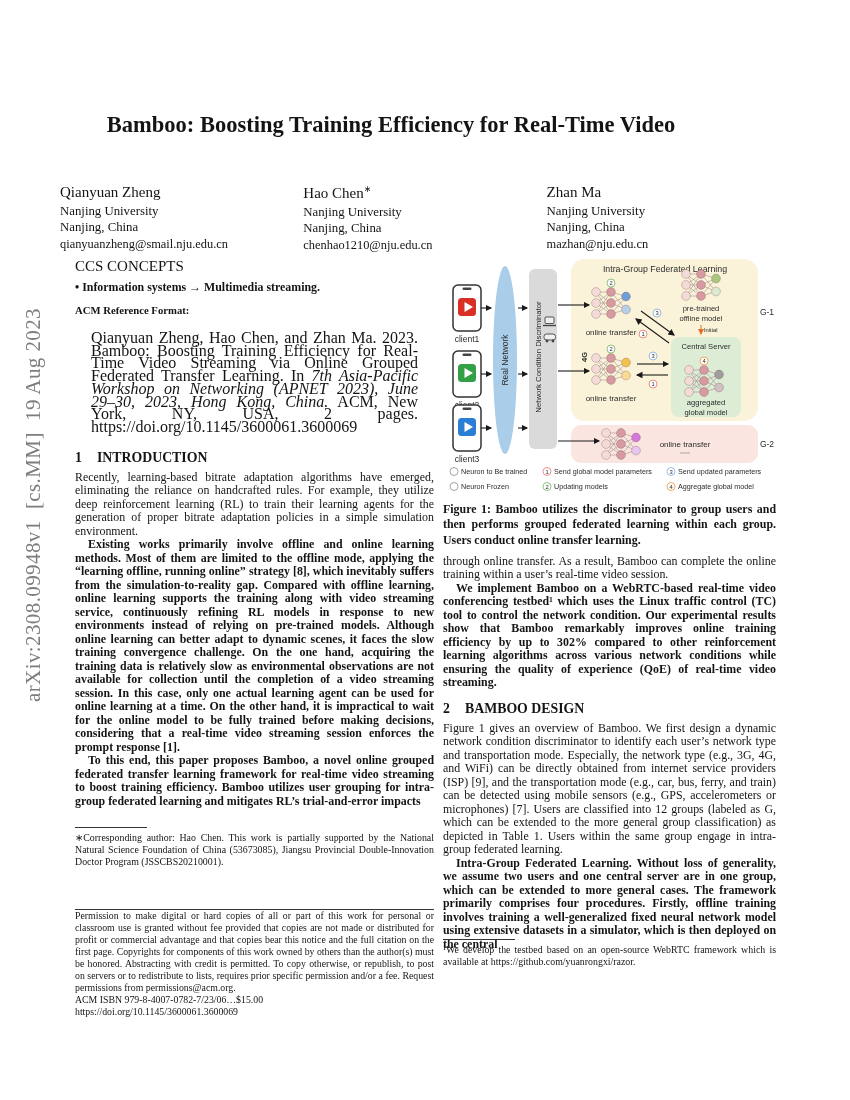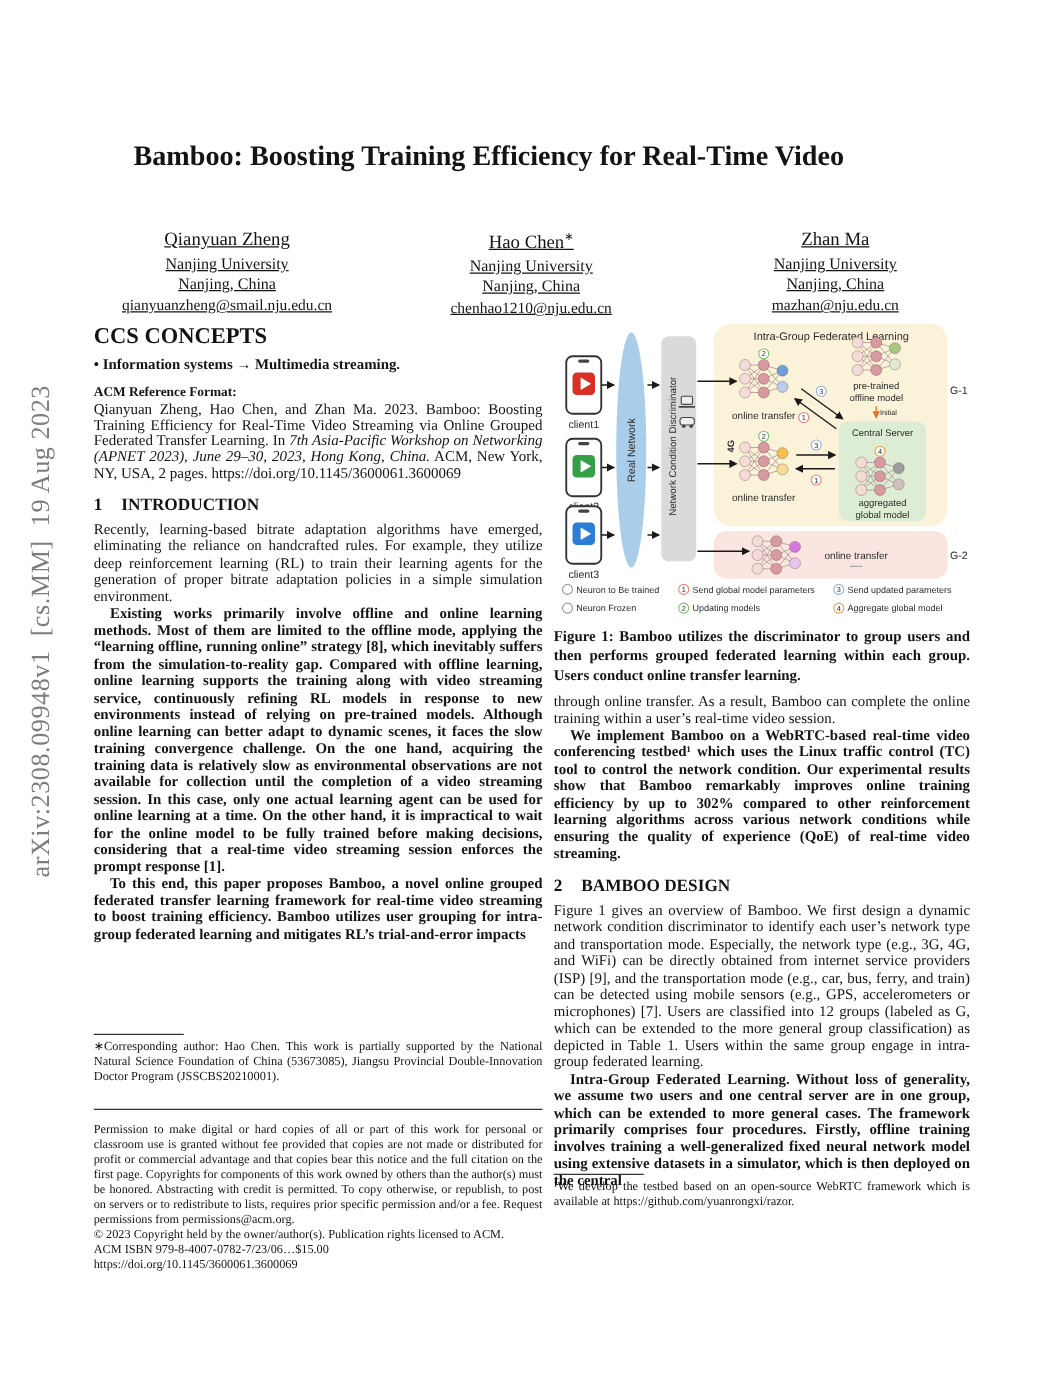--- a/index.html
+++ b/index.html
@@ -9,44 +9,44 @@
 
   
   .arxiv-label{position:absolute;top:505px;left:33px;
       transform:translate(-50%,-50%) rotate(-90deg);
       font-size:21px;color:#7d7d7d;white-space:pre;letter-spacing:.4px;}
 
   
   .title{position:absolute;top:110px;left:0;width:702px;text-align:center;
       font-weight:bold;font-size:22.5px;line-height:1.35;margin-left:40px;}
   .authors{position:absolute;top:184px;left:60px;width:730px;display:flex;}
-  .author{width:243.3px;text-align:center;text-decoration:underline;}
+  .author{width:243.3px;text-align:left;}
   .author .name{font-size:15px;margin-bottom:3px;}
   .author .name sup{font-size:9px;}
   .author .affil{font-size:12.8px;line-height:1.22;}
   .author .email{font-size:12.4px;margin-top:2px;}
 
   
   .col-left{position:absolute;left:75px;top:257px;width:359px;height:763px;}
   .col-right{position:absolute;left:443px;top:257px;width:333px;height:763px;}
 
   .body-text{font-size:11.9px;line-height:13.5px;text-align:justify;margin:0;}
   .indent{text-indent:13px;font-weight:bold;}
   .sec-heading{font-size:13.8px;font-weight:bold;margin:11px 0 5px 0;}
   .sec-heading .num{display:inline-block;width:22px;}
 
-  .ccs-heading{font-size:18px;font-weight:bold;margin:1px 0 5px 0;}
+  .ccs-heading{font-size:15px;font-weight:normal;margin:1px 0 5px 0;}
   .ccs-item{font-size:11.9px;font-weight:bold;margin:0 0 9px 0;}
   .ref-heading{font-size:10.7px;font-weight:bold;margin:4px 0 1px 0;}
-  .ref-text{font-size:12px;line-height:12.7px;text-align:justify;margin:0;}
+  .ref-text{font-size:16px;line-height:12.7px;text-align:justify;margin:16px;}
 
   .fn-star{position:absolute;bottom:152px;width:100%;font-size:9.9px;line-height:12.1px;text-align:justify;}
   .fn-rule{width:72px;border-top:1px solid #333;margin-bottom:4px;}
   .permission{position:absolute;bottom:2px;width:100%;font-size:9.8px;line-height:12px;
-      border-top:1px solid #333;padding-top:10px;}
+      border-top:1px solid #333;padding-top:0;}
   .permission p{margin:0;text-align:justify;}
   .permission .line{text-align:left;}
   .italic{font-style:italic;}
 
   .fig-caption{font-size:11.9px;font-weight:bold;line-height:15.3px;text-align:justify;margin:5px 0 7px 0;}
   .fn-right{position:absolute;bottom:52px;width:100%;font-size:9.9px;line-height:12.1px;text-align:justify;}
 
   
   .figure-svg{display:block;}
   svg text{font-family:"Liberation Sans","DejaVu Sans",sans-serif;fill:#2b2b2b;}
@@ -98,21 +98,20 @@
     <p class="body-text indent">Existing works primarily involve offline and online learning methods. Most of them are limited to the offline mode, applying the “learning offline, running online” strategy [8], which inevitably suffers from the simulation-to-reality gap. Compared with offline learning, online learning supports the training along with video streaming service, continuously refining RL models in response to new environments instead of relying on pre-trained models. Although online learning can better adapt to dynamic scenes, it faces the slow training convergence challenge. On the one hand, acquiring the training data is relatively slow as environmental observations are not available for collection until the completion of a video streaming session. In this case, only one actual learning agent can be used for online learning at a time. On the other hand, it is impractical to wait for the online model to be fully trained before making decisions, considering that a real-time video streaming session enforces the prompt response [1].</p>
     <p class="body-text indent">To this end, this paper proposes Bamboo, a novel online grouped federated transfer learning framework for real-time video streaming to boost training efficiency. Bamboo utilizes user grouping for intra-group federated learning and mitigates RL’s trial-and-error impacts</p>
 
     <div class="fn-star">
       <div class="fn-rule"></div>
       <span>∗Corresponding author: Hao Chen. This work is partially supported by the National Natural Science Foundation of China (53673085), Jiangsu Provincial Double-Innovation Doctor Program (JSSCBS20210001).</span>
     </div>
 
     <div class="permission">
       <p>Permission to make digital or hard copies of all or part of this work for personal or classroom use is granted without fee provided that copies are not made or distributed for profit or commercial advantage and that copies bear this notice and the full citation on the first page. Copyrights for components of this work owned by others than the author(s) must be honored. Abstracting with credit is permitted. To copy otherwise, or republish, to post on servers or to redistribute to lists, requires prior specific permission and/or a fee. Request permissions from permissions@acm.org.</p>
-      <p class="line">© 2023 Copyright held by the owner/author(s). Publication rights licensed to ACM.</p>
       <p class="line">ACM ISBN 979-8-4007-0782-7/23/06…$15.00</p>
       <p class="line">https://doi.org/10.1145/3600061.3600069</p>
     </div>
   </div>
 
   <div class="col-right">
 
     <svg class="figure-svg" width="333" height="240" viewBox="0 0 333 240">
       <defs>
         <marker id="ah" markerWidth="7" markerHeight="7" refX="5" refY="3" orient="auto">

